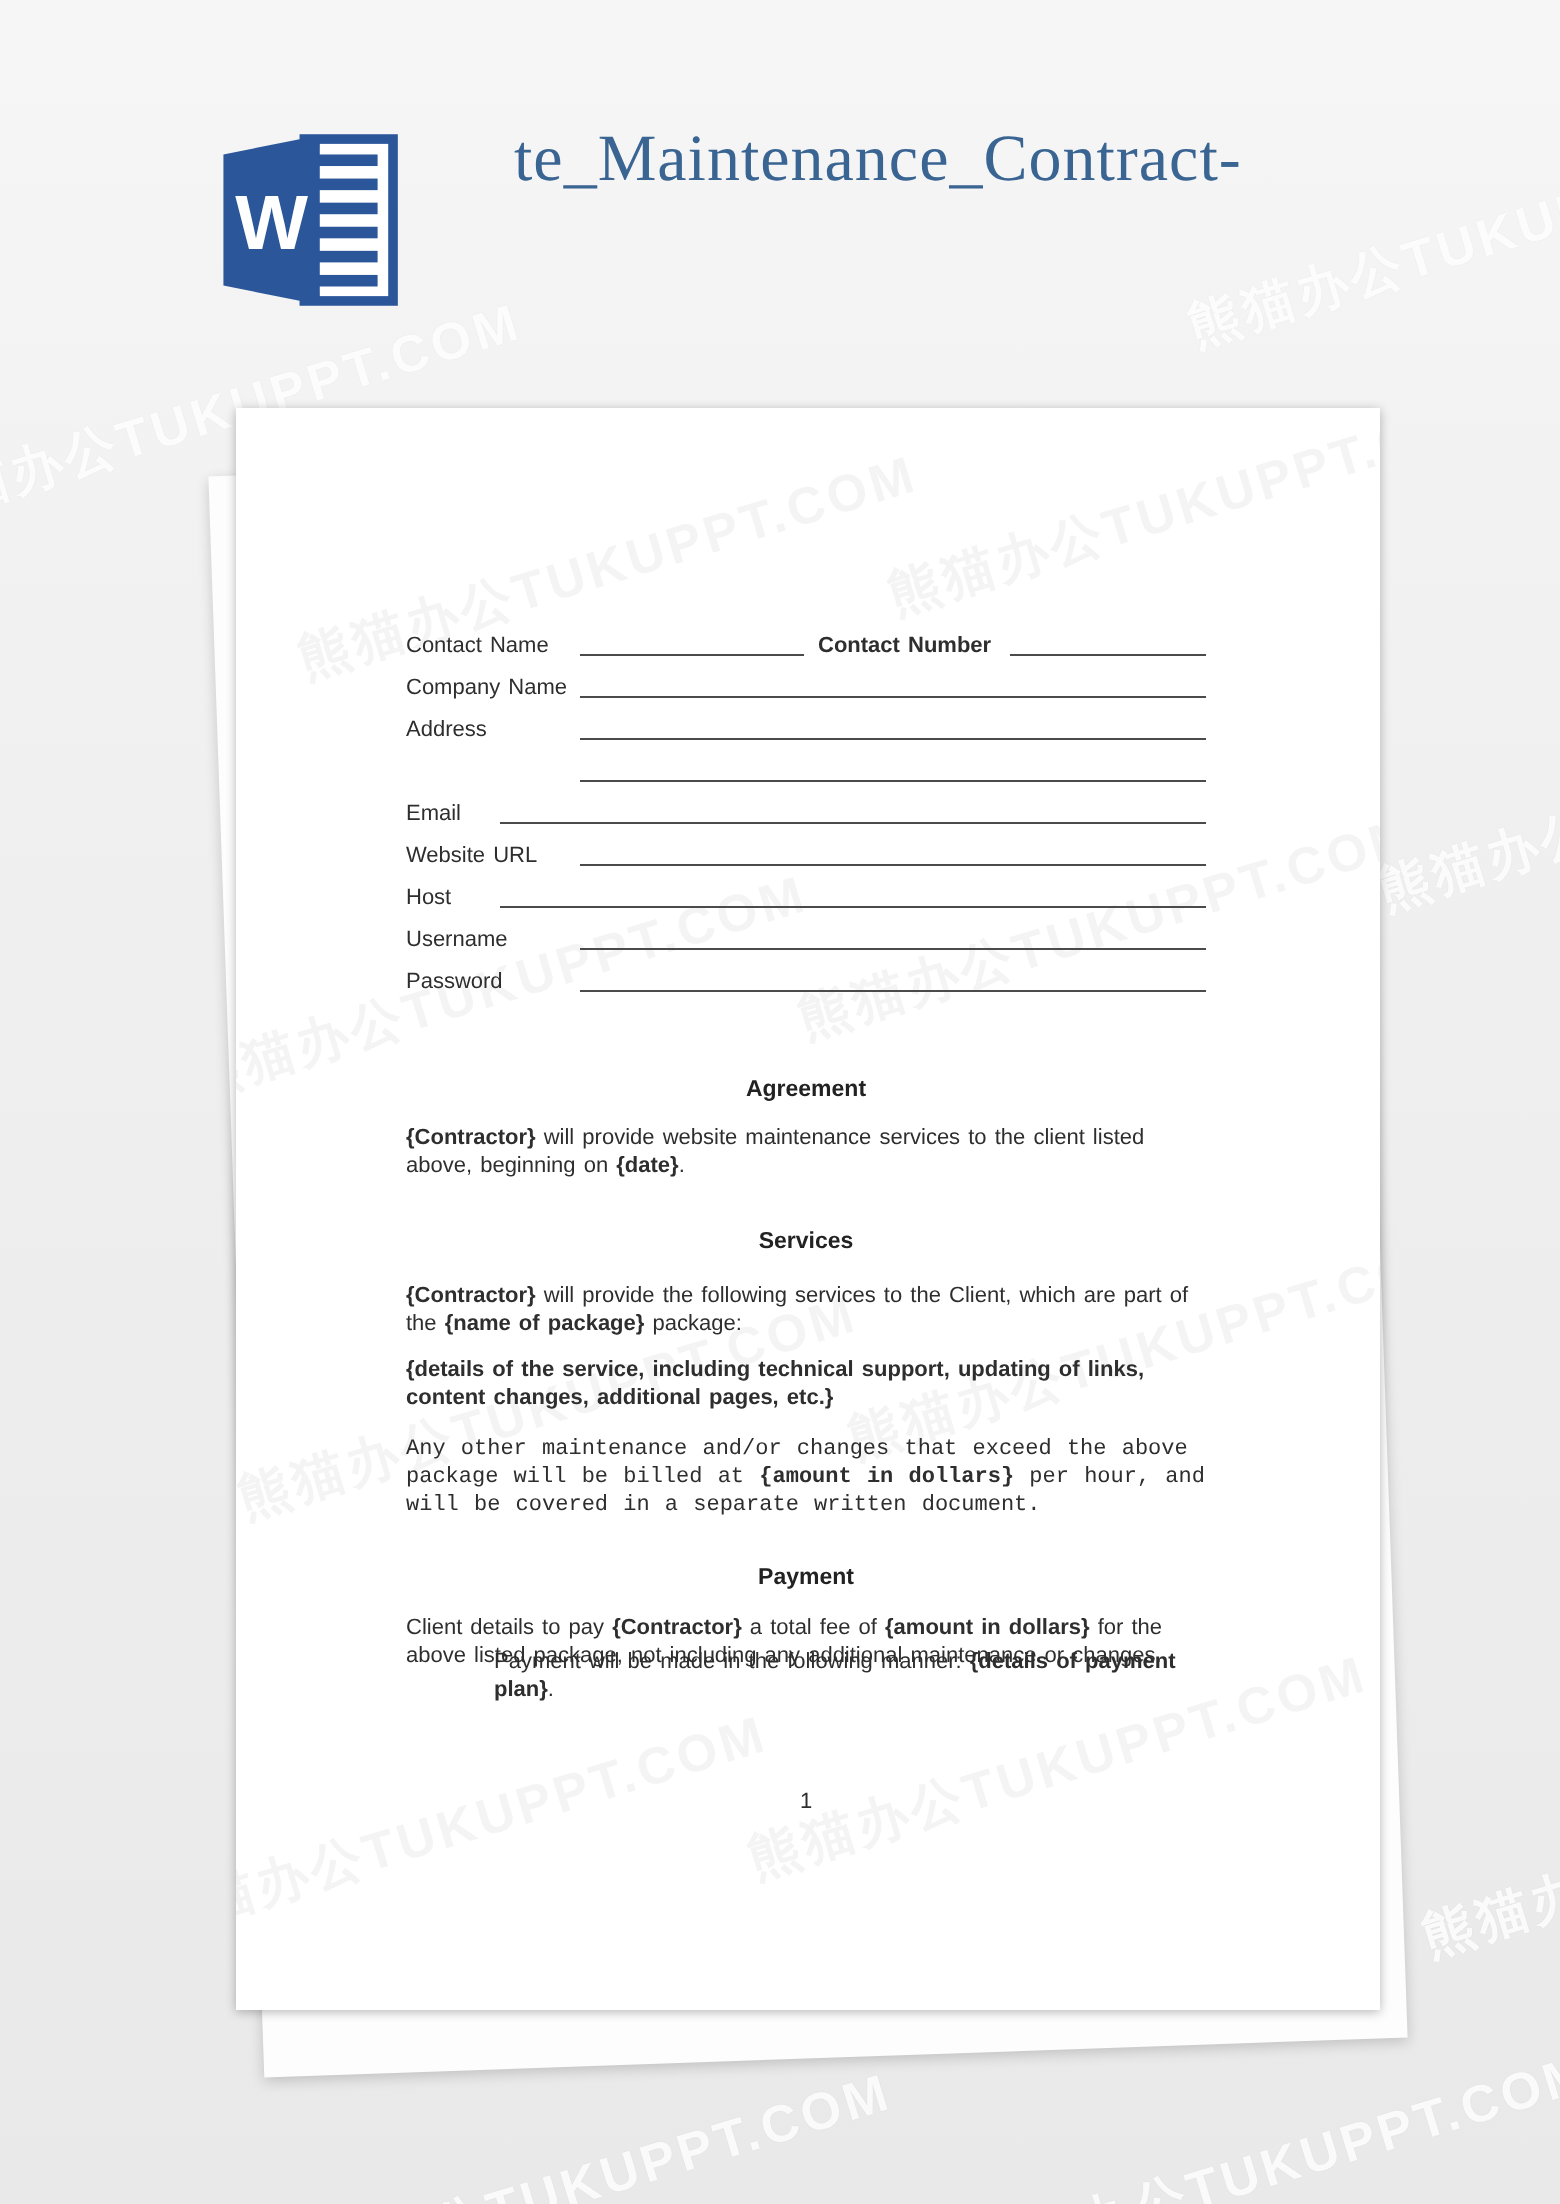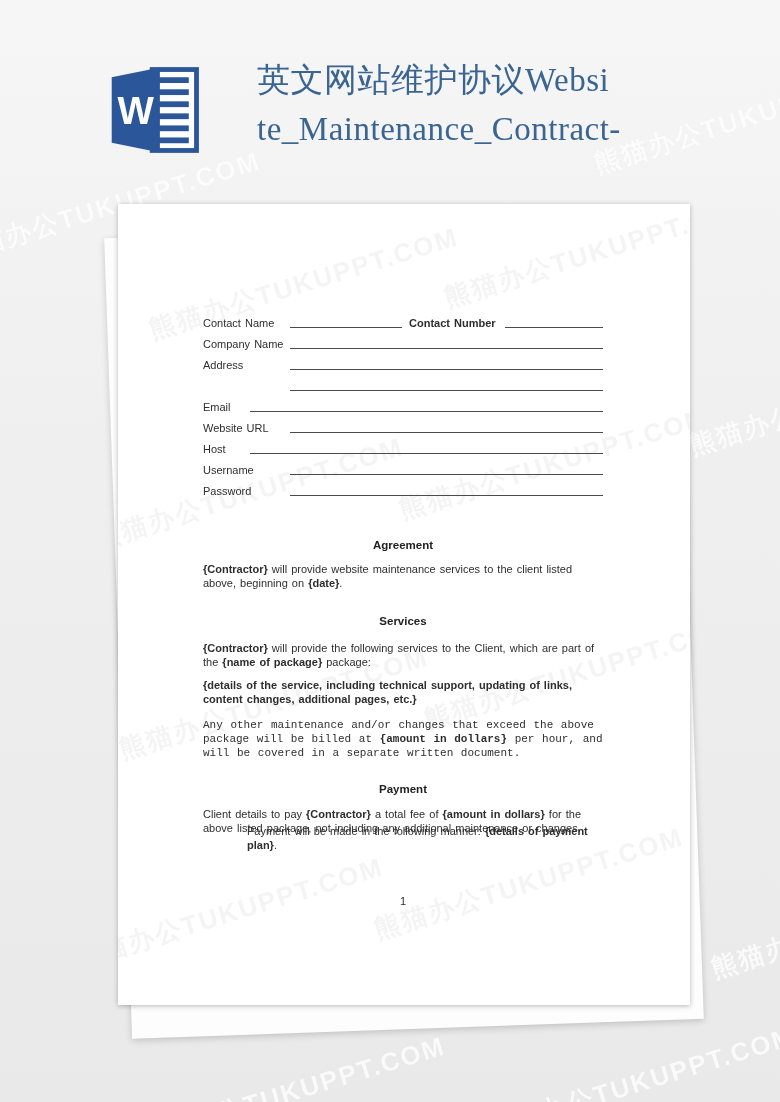--- a/index.html
+++ b/index.html
@@ -80,21 +80,20 @@
       <rect x="57" y="28.5" width="31" height="6"></rect>
       <rect x="57" y="41" width="31" height="6"></rect>
       <rect x="57" y="53.5" width="31" height="6"></rect>
       <rect x="57" y="66" width="31" height="6"></rect>
       <rect x="57" y="78.5" width="31" height="6"></rect>
     </g>
     <polygon points="8,16 58,6 58,94 8,84" fill="#2b579a"></polygon>
     <text x="33" y="65" font-size="40" font-weight="bold" fill="#ffffff" text-anchor="middle" font-family="Liberation Sans, sans-serif">W</text>
   </svg>
   <div class="file-title">
-    <div>英文网站维护协议Websi</div>
     <div>te_Maintenance_Contract-</div>
   </div>
 </div>
 
 <div class="back-page"></div>
 
 <div class="front-page">
 
   <div class="wm-layer-page">
     <span class="wm wm-page" style="left:25px;  top:62px;">熊猫办公TUKUPPT.COM</span>

